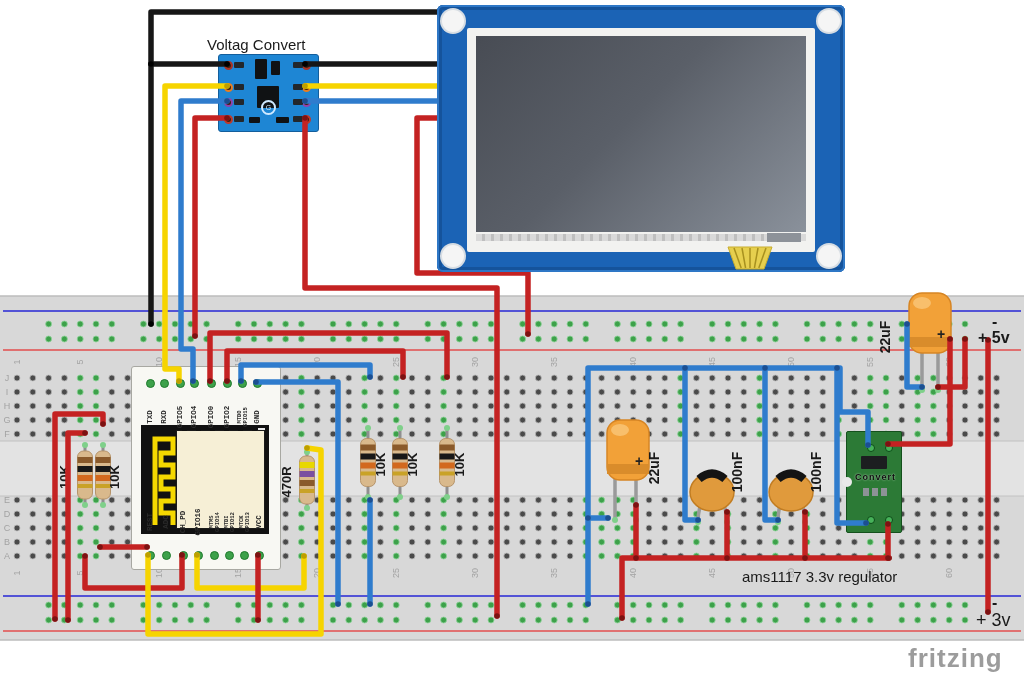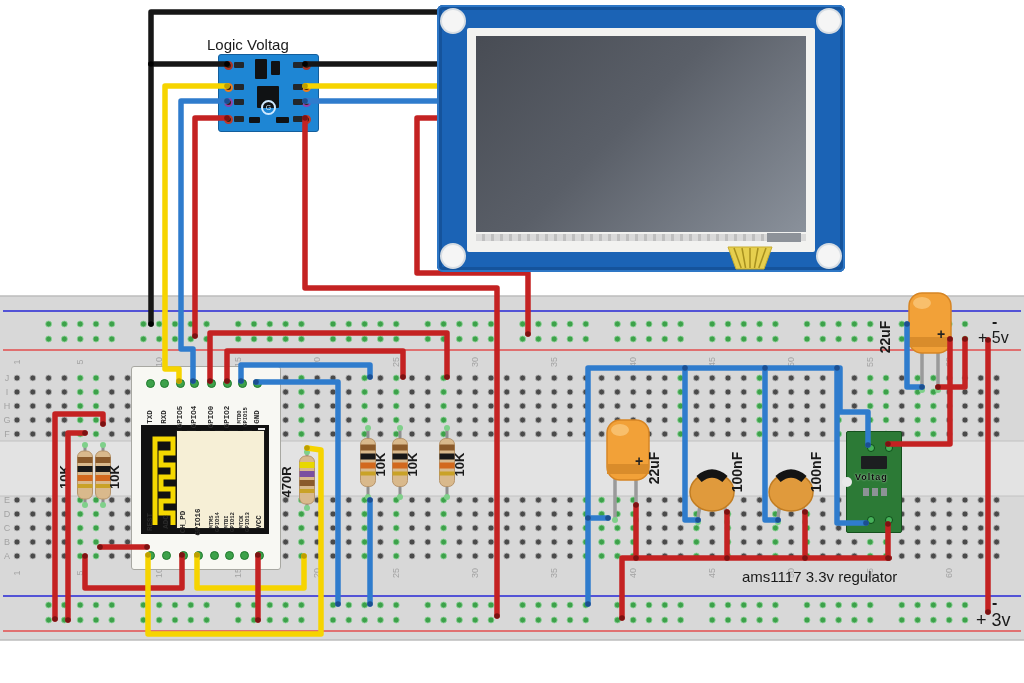--- a/index.html
+++ b/index.html
@@ -40,21 +40,21 @@
   .display-board{position:absolute;z-index:4;background:#1b63b5;border-radius:6px;
      box-shadow:inset 0 0 0 2px #2e77c6, inset 0 0 0 5px #15539b;}
   .disp-bezel{position:absolute;background:#f2f2f0;border-radius:2px;}
   .disp-screen{position:absolute;background:linear-gradient(135deg,#484c54 0%,#5a5f68 45%,#8a919b 100%);}
   .disp-strip{position:absolute;background:repeating-linear-gradient(90deg,#d9d9d9 0 6px,#bfbfbf 6px 9px);}
   .disp-screw{position:absolute;width:22px;height:22px;border-radius:50%;background:#f5f5f5;
      box-shadow:0 0 0 2px #d7dde3;}
   .lbl-logic{left:207px;top:36px;font-size:15px;}
   .lbl-reg-note{left:742px;top:568px;font-size:15px;}
   .lbl-top-minus{left:992px;top:313px;font-size:16px;font-weight:bold;}
-  .lbl-top-plus{left:978px;top:329px;font-size:16px;}
+  .lbl-top-plus{left:978px;top:329px;font-size:16px;font-weight:bold;}
   .lbl-bot-minus{left:992px;top:594px;font-size:16px;font-weight:bold;}
   .lbl-bot-plus{left:976px;top:610px;font-size:18px;}
   .lbl-logo{left:908px;top:643px;font-size:26px;font-weight:bold;color:#9c9c9c;letter-spacing:1px;}
 </style>
 </head>
 <body>
 
 <div class="stage">
   <svg id="board-svg" width="1024" height="683">
       <rect x="0" y="296" width="1024" height="344" fill="#d8d8d8"></rect>
@@ -1131,21 +1131,21 @@
   <div id="reg-board" class="pcb reg-board" style="left: 846px; top: 431px; width: 54px; height: 100px;">
       <div class="reg-pin" style="left: 20px; top: 12px;"></div>
       <div class="reg-pin" style="left: 38px; top: 12px;"></div>
       <div class="reg-pin" style="left: 20px; top: 84px;"></div>
       <div class="reg-pin" style="left: 38px; top: 84px;"></div>
       <div class="reg-notch" style="left: -5px; top: 45px;"></div>
       <div class="reg-chip" style="left: 14px; top: 24px; width: 26px; height: 13px;"></div>
       <div class="reg-leg" style="left: 16px; top: 56px; width: 6px; height: 8px;"></div>
       <div class="reg-leg" style="left: 25px; top: 56px; width: 6px; height: 8px;"></div>
       <div class="reg-leg" style="left: 34px; top: 56px; width: 6px; height: 8px;"></div>
-      <div class="reg-label" style="left: 8px; top: 40px;">Voltag</div>
+      <div class="reg-label" style="left: 8px; top: 40px;">Convert</div>
     </div>
 
   <svg id="wire-svg" width="1024" height="683">
       <g>
         <polyline points="151,324 151,12 533,12 533,64" fill="none" stroke="#161616" stroke-width="5.5" stroke-linecap="round" stroke-linejoin="round"></polyline>
         <circle cx="151" cy="324" r="2.8" fill="#000000"></circle>
         <circle cx="533" cy="64" r="2.8" fill="#000000"></circle>
       </g>
       <g>
         <polyline points="227,64 151,64" fill="none" stroke="#161616" stroke-width="5.5" stroke-linecap="round" stroke-linejoin="round"></polyline>
@@ -1336,19 +1336,20 @@
         <path d="M8 2 L52 2 L44 24 L16 24 Z" fill="#e6cf4e" stroke="#c7ad2e" stroke-width="1"></path>
         <line x1="14" y1="3" x2="21.2" y2="23" stroke="#a8911f" stroke-width="1.5"></line>
         <line x1="22" y1="3" x2="25.6" y2="23" stroke="#a8911f" stroke-width="1.5"></line>
         <line x1="30" y1="3" x2="30" y2="23" stroke="#a8911f" stroke-width="1.5"></line>
         <line x1="38" y1="3" x2="34.4" y2="23" stroke="#a8911f" stroke-width="1.5"></line>
         <line x1="46" y1="3" x2="38.8" y2="23" stroke="#a8911f" stroke-width="1.5"></line>
       </svg>
       <div style="position: absolute; left: 330px; top: 228px; width: 34px; height: 9px; background: rgb(141, 146, 153);"></div>
     </div>
 
-  <div class="overlay-label lbl-logic">Logic Voltag</div>
+  <div class="overlay-label lbl-logic">Voltag Convert</div>
   <div class="overlay-label lbl-reg-note">ams1117 3.3v regulator</div>
   <div class="overlay-label lbl-top-minus">-</div>
   <div class="overlay-label lbl-top-plus">+ 5v</div>
   <div class="overlay-label lbl-bot-minus">-</div>
   <div class="overlay-label lbl-bot-plus">+ 3v</div>
+  <div class="overlay-label lbl-logo">fritzing</div>
 </div>
 
 </body></html>

